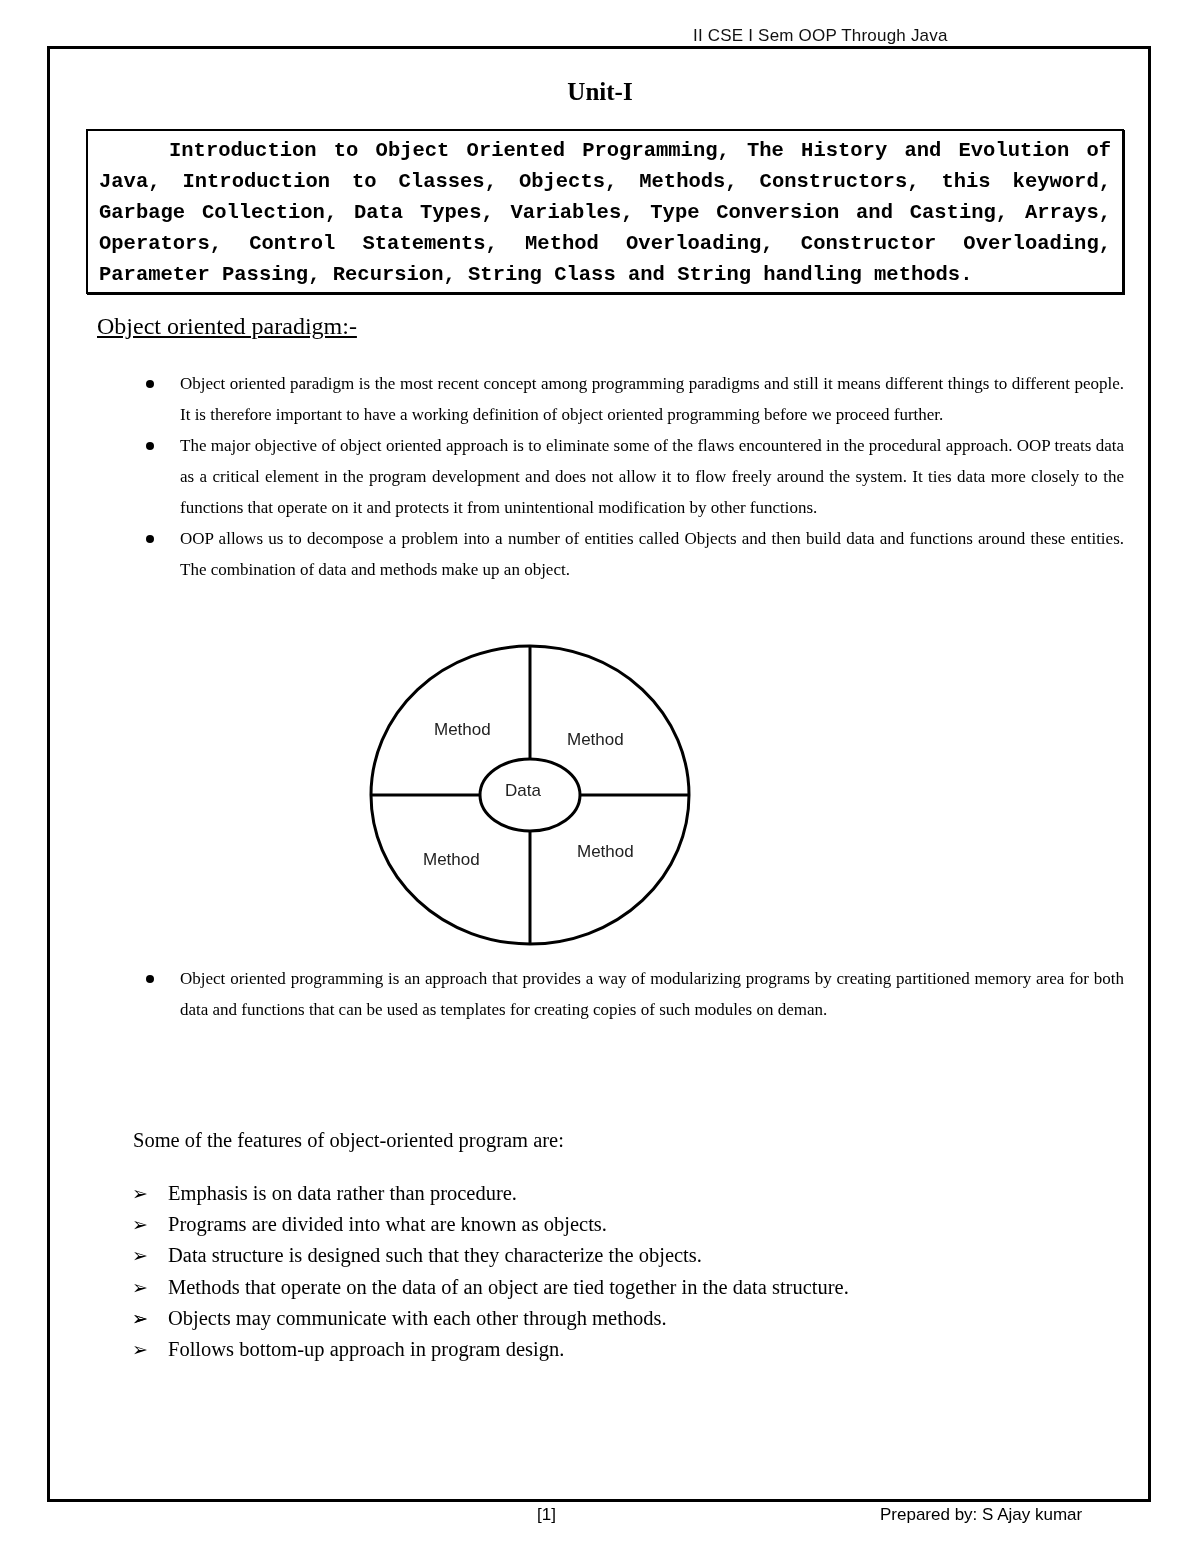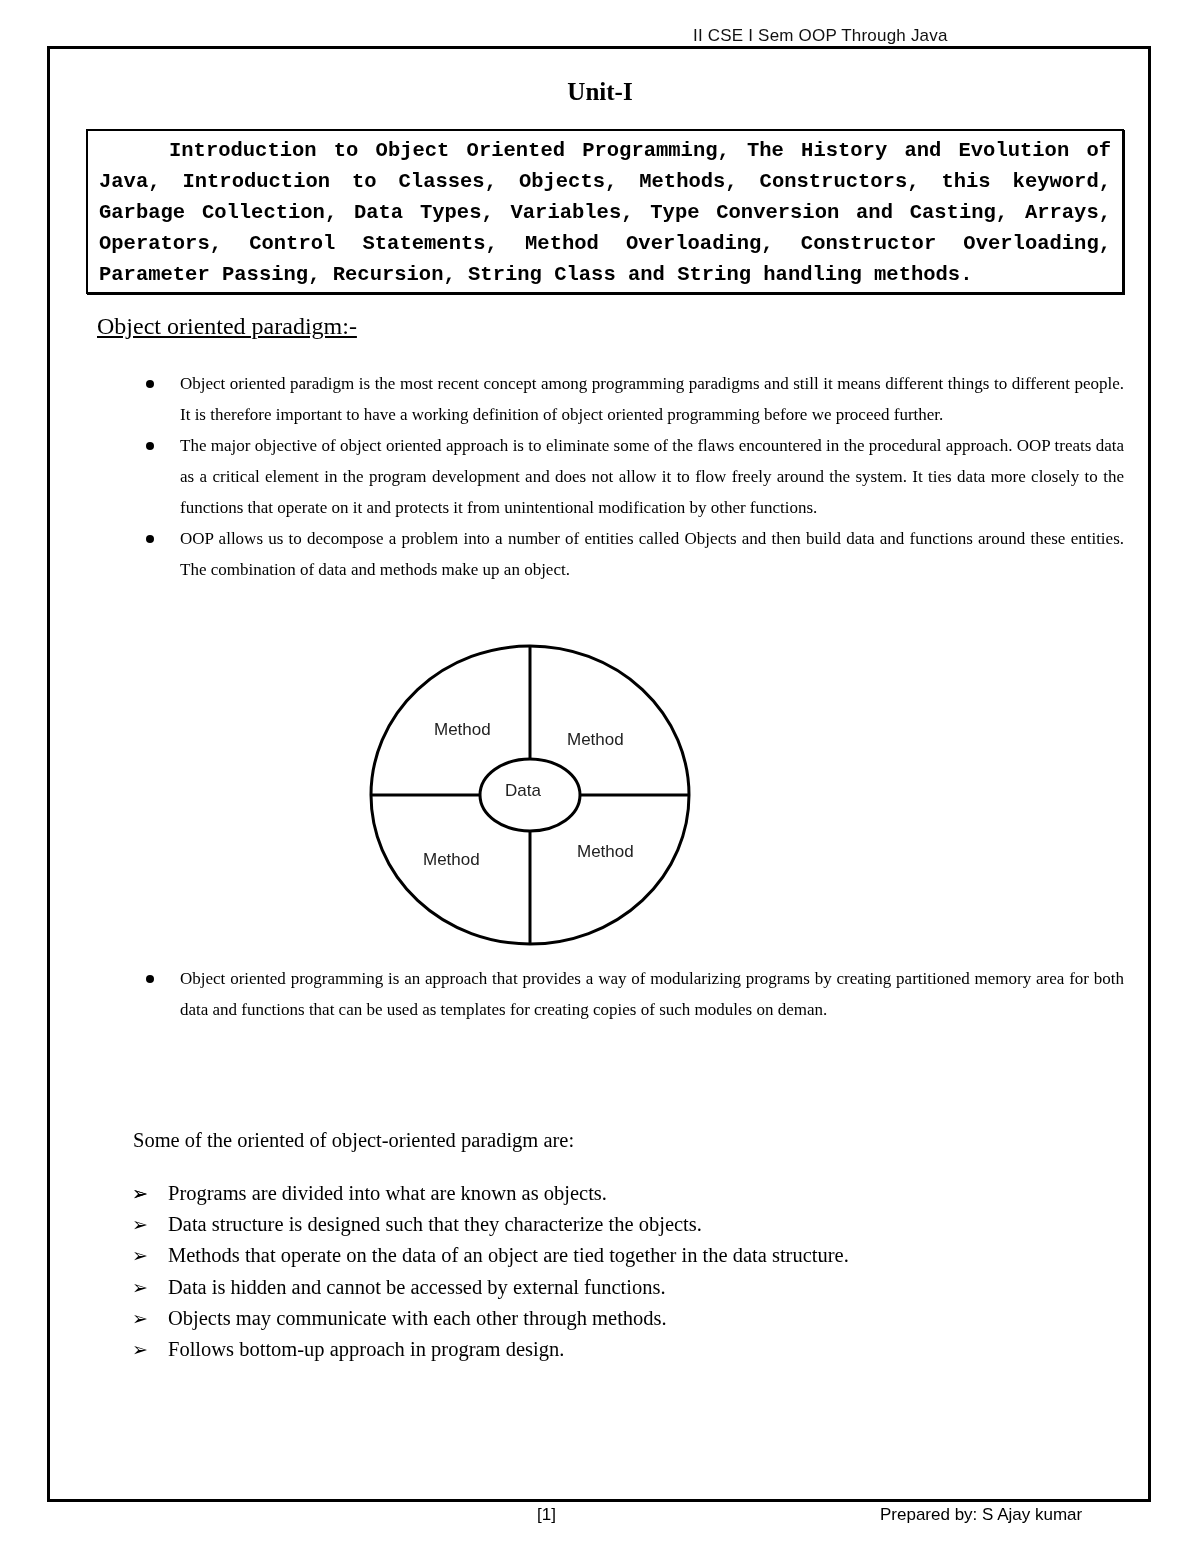--- a/index.html
+++ b/index.html
@@ -56,26 +56,26 @@
   <text x="66" y="92">Method</text>
   <text x="199" y="102">Method</text>
   <text x="55" y="222">Method</text>
   <text x="209" y="214">Method</text>
 </svg>
 
 <ul class="bullets bullets-b">
   <li><span class="dot"></span><span>Object oriented programming is an approach that provides a way of modularizing programs by creating partitioned memory area for both data and functions that can be used as templates for creating copies of such modules on deman.</span></li>
 </ul>
 
-<div class="features-intro">Some of the oriented of object-oriented paradigm are:</div>
+<div class="features-intro">Some of the features of object-oriented program are:</div>
 
 <ul class="features">
-  <li><span class="arrow">➢</span></li>
+  <li><span class="arrow">➢</span><span>Emphasis is on data rather than procedure.</span></li>
   <li><span class="arrow">➢</span><span>Programs are divided into what are known as objects.</span></li>
   <li><span class="arrow">➢</span><span>Data structure is designed such that they characterize the objects.</span></li>
   <li><span class="arrow">➢</span><span>Methods that operate on the data of an object are tied together in the data structure.</span></li>
-  <li><span class="arrow">➢</span><span>Data is hidden and cannot be accessed by external functions.</span></li>
+  <li><span class="arrow">➢</span></li>
   <li><span class="arrow">➢</span><span>Objects may communicate with each other through methods.</span></li>
   <li><span class="arrow">➢</span><span>Follows bottom-up approach in program design.</span></li>
 </ul>
 
 <div class="page-number">[1]</div>
 <div class="prepared-by">Prepared by: S Ajay kumar</div>
 
 </body></html>

